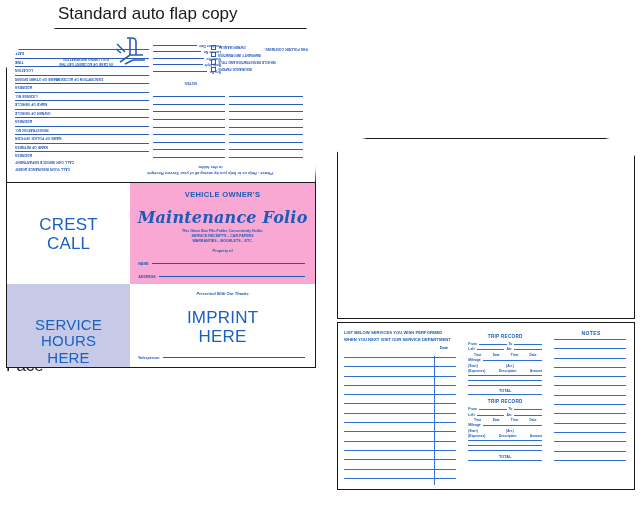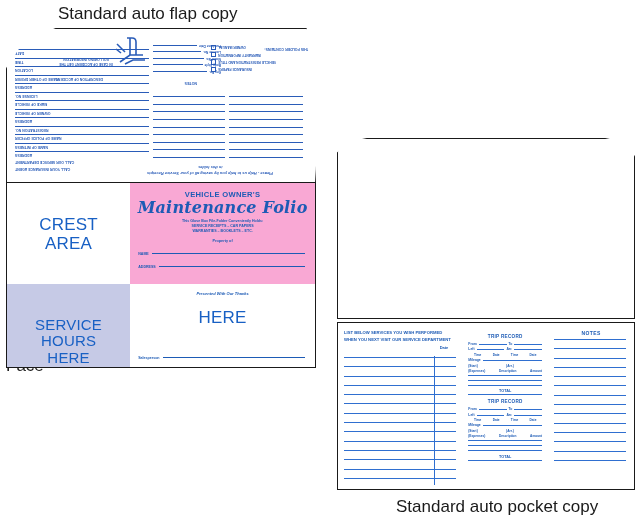--- a/index.html
+++ b/index.html
@@ -108,21 +108,21 @@
   .bigblue{
     color:#1860c4;font-weight:normal;font-size:17px;text-align:center;line-height:1.12;
     letter-spacing:.2px;
   }
   #hours-txt{font-size:15px;}
 
   #folio-hd{text-align:center;padding-top:7px;}
   #folio-hd .f-top{font-size:7.6px;font-weight:bold;color:#1d5bb5;letter-spacing:.3px;}
   #folio-script{
     font-family:"DejaVu Serif", serif;font-style:italic;font-weight:bold;
-    font-size:16px;color:#1d5bb5;line-height:1;margin-top:1px;letter-spacing:.2px;
+    font-size:16px;color:#1d5bb5;line-height:1;margin-top:11px;letter-spacing:.2px;
   }
   #folio-sub{font-size:3.6px;font-weight:bold;color:#1d5bb5;line-height:1.45;margin-top:3px;}
   #folio-prop{font-size:3.8px;font-weight:bold;color:#1d5bb5;margin-top:4px;}
   .folio-field{display:flex;align-items:flex-end;gap:3px;margin:0 10px 0 8px;padding-top:9px;}
   .folio-field .ff-l{font-size:3.6px;font-weight:bold;color:#1d5bb5;}
   .folio-field .ff-line{flex:1;border-top:1.1px solid #1d5bb5;height:0;margin-bottom:1.5px;}
 
   #presented{position:absolute;top:7px;left:0;width:100%;text-align:center;
     font-size:4px;font-weight:bold;font-style:italic;color:#1d5bb5;}
   #imprint-txt{position:absolute;top:24px;left:0;width:100%;}
@@ -170,21 +170,20 @@
 
   #notes-lines{position:absolute;left:6px;right:8px;top:16px;bottom:6px;}
 </style>
 </head>
 <body>
 
 <div class="stage">
 
   <div class="caption" id="cap-flap">Standard auto flap copy</div>
   <div class="caption" id="cap-face">Face</div>
-  <div class="caption" id="cap-pocket">Standard auto pocket copy</div>
 
   <div id="left-env">
 
     <div id="flap">
       <div id="flap-inner">
 
         <div id="fl-please">Please - Help us to help you by saving all of your Service Receipts in this folder.</div>
 
         <div class="fl-col" id="fl-right">
           <div class="fldrow">
@@ -331,21 +330,21 @@
         </div>
 
       </div>
     </div>
 
     <div id="face">
 
       <div class="quad" id="q-crest">
         <div class="bigblue">
           <div>CREST</div>
-          <div>AREA</div>
+          <div>CALL</div>
         </div>
       </div>
 
       <div class="quad" id="q-folio">
         <div id="folio-hd">
           <div class="f-top">VEHICLE OWNER'S</div>
           <div id="folio-script">Maintenance Folio</div>
           <div id="folio-sub">
             <div>This Glove Box File-Folder Conveniently Holds:</div>
             <div>SERVICE RECEIPTS – CAR PAPERS</div>
@@ -367,20 +366,21 @@
         <div class="bigblue" id="hours-txt">
           <div>SERVICE</div>
           <div>HOURS</div>
           <div>HERE</div>
         </div>
       </div>
 
       <div class="quad" id="q-imprint">
         <div id="presented">Presented With Our Thanks</div>
         <div class="bigblue" id="imprint-txt">
+          <div>IMPRINT</div>
           <div>HERE</div>
         </div>
         <div id="sales-field">
           <div class="ff-l">Salesperson</div>
           <div class="ff-line"></div>
         </div>
       </div>
 
     </div>
   </div>

